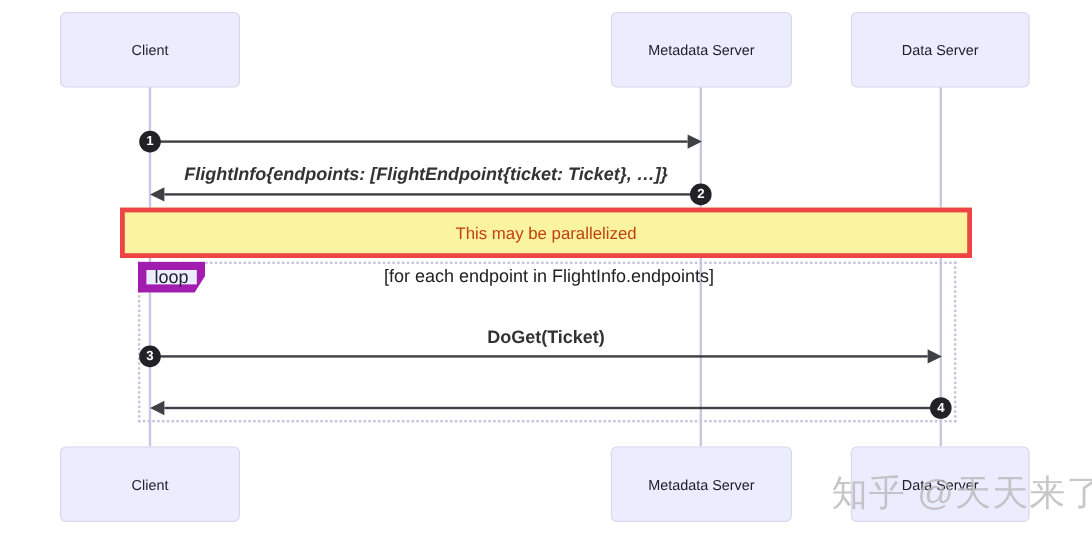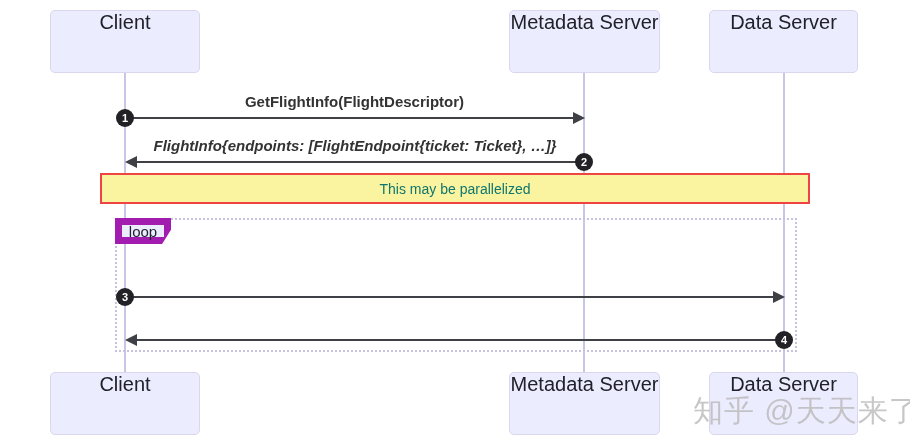--- a/index.html
+++ b/index.html
@@ -21,22 +21,22 @@
     z-index:1;
   }
 
   
   .actor {
     position:absolute;
     height:63px;
     background:#ECECFF;
     border:1px solid #d9d6ee;
     border-radius:5px;
-    display:flex; justify-content:center;
-    font-size:20px; color:#21212b;
+    display:flex; align-items:center; justify-content:center;
+    font-size:12px; color:#21212b;
     z-index:3;
   }
 
   
   .msg-label {
     position:absolute;
     text-align:center;
     font-size:15px; font-weight:700; color:#333333;
     z-index:2; white-space:nowrap;
   }
@@ -68,25 +68,25 @@
     border-radius:50%;
     background:#222226; color:#ffffff;
     font-size:11px; font-weight:600;
     line-height:18px; text-align:center;
     z-index:4;
   }
 
   
   .note {
     position:absolute;
-    left:100px; top:173px; width:710px; height:31px;
+    left:100px; top:173px; width:710px; height:42px;
     background:#faf3a0;
-    border:2px solid #ef4444;
+    border:4px solid #ef4444;
     display:flex; align-items:center; justify-content:center;
-    font-size:14px; color:#0f766e;
+    font-size:14px; color:#c2410c;
     z-index:2;
   }
 
   
   .loop-frame {
     position:absolute;
     left:115px; top:218px; width:682px; height:134px;
     border:2px dotted #c5c2de;
     z-index:2;
   }
@@ -131,37 +131,38 @@
   <div class="actor" style="left:50px;  top:10px; width:150px;">
     <span>Client</span>
   </div>
   <div class="actor" style="left:509px; top:10px; width:151px;">
     <span>Metadata Server</span>
   </div>
   <div class="actor" style="left:709px; top:10px; width:149px;">
     <span>Data Server</span>
   </div>
 
-  <div class="msg-label" style="left:125px; top:93px; width:459px;">GetFlightInfo(FlightDescriptor)</div>
   <div class="msg-line" style="left:125px; top:117px; width:448px;"></div>
   <div class="arrowhead right" style="left:573px; top:112px;"></div>
   <div class="seq-num" style="left:116px; top:109px;">1</div>
 
   <div class="msg-label" style="left:105px; top:137px; width:500px;font-style:italic;">FlightInfo{endpoints: [FlightEndpoint{ticket: Ticket}, …]}</div>
   <div class="msg-line" style="left:137px; top:161px; width:447px;"></div>
   <div class="arrowhead left" style="left:125px; top:156px;"></div>
   <div class="seq-num" style="left:575px; top:153px;">2</div>
 
   <div class="note">
     <span>This may be parallelized</span>
   </div>
 
   <div class="loop-frame"></div>
   <div class="loop-label">loop</div>
+  <div class="loop-condition">[for each endpoint in FlightInfo.endpoints]</div>
 
+  <div class="msg-label" style="left:155px; top:273px; width:600px;">DoGet(Ticket)</div>
   <div class="msg-line" style="left:125px; top:296px; width:648px;"></div>
   <div class="arrowhead right" style="left:773px; top:291px;"></div>
   <div class="seq-num" style="left:116px; top:288px;">3</div>
 
   <div class="msg-line" style="left:137px; top:339px; width:647px;"></div>
   <div class="arrowhead left" style="left:125px; top:334px;"></div>
   <div class="seq-num" style="left:775px; top:331px;">4</div>
 
   <div class="actor" style="left:50px;  top:372px; width:150px;">
     <span>Client</span>

